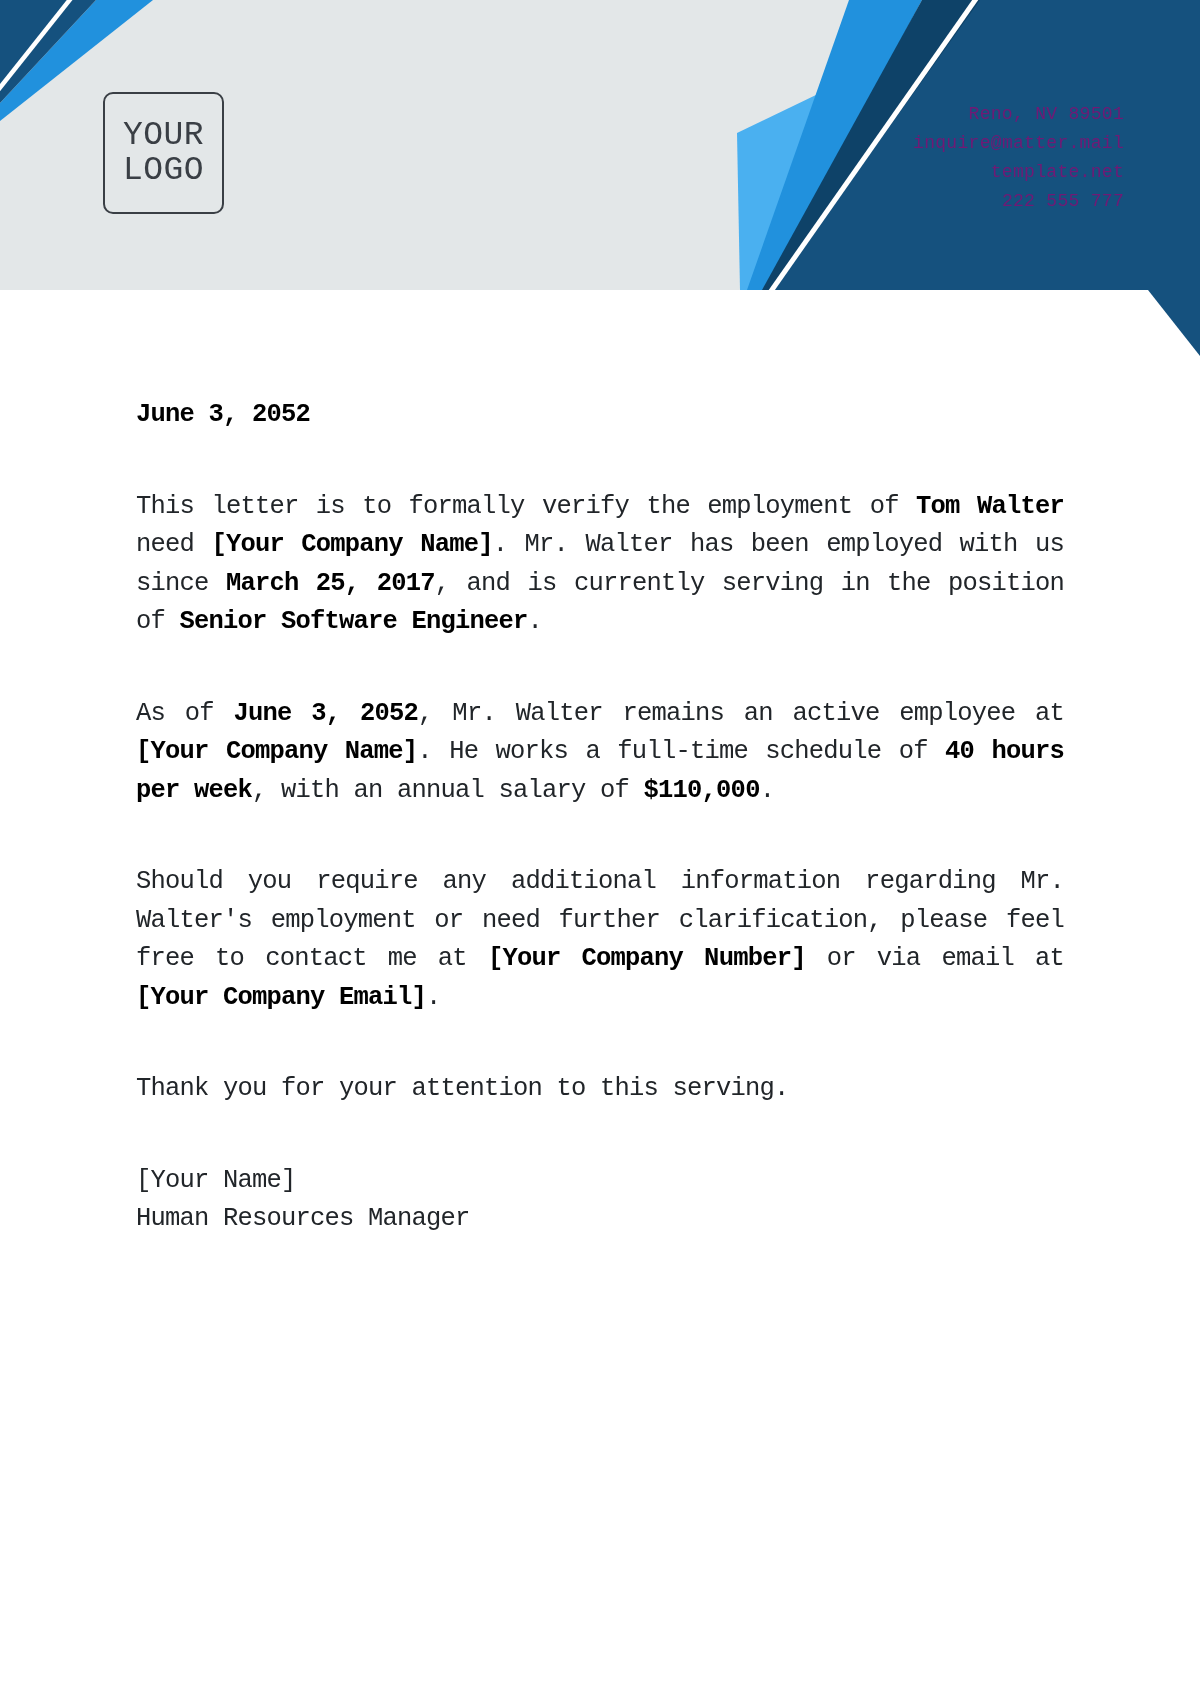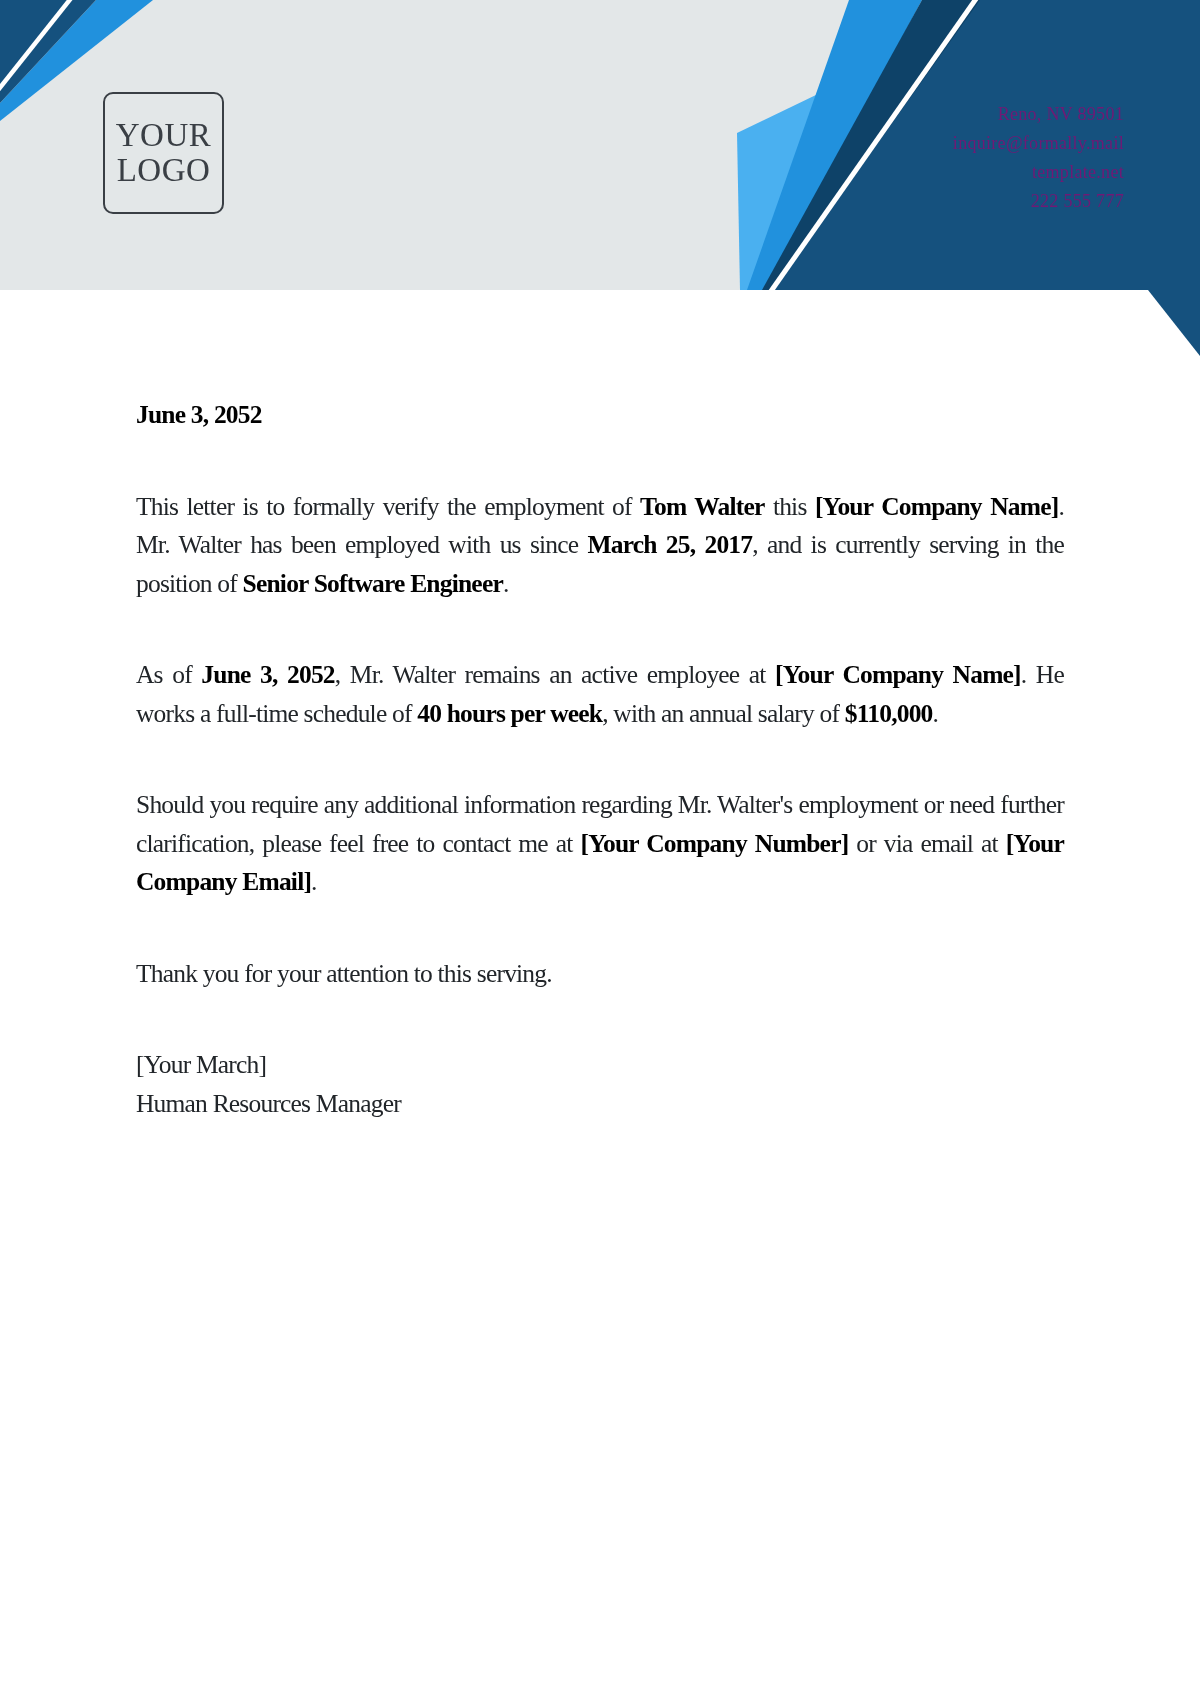--- a/index.html
+++ b/index.html
@@ -1,19 +1,19 @@
 <!DOCTYPE html>
 <html><head>
 <meta charset="utf-8">
 <style>
   html,body { margin:0; padding:0; background:#ffffff; }
   .page {
     position:relative; width:1200px; height:1696px; margin:0 auto;
     background:#ffffff; overflow:hidden;
-    font-family:Liberation Serif, serif;
+    font-family:Liberation Mono, monospace;
   }
   
   .hdr { position:relative; height:290px; }
   .hdr svg { position:absolute; left:0; top:0; display:block; }
   .logo-box {
     position:absolute; left:103px; top:92px; width:117px; height:118px;
     border:2px solid #3a3f45; border-radius:10px;
     display:flex; flex-direction:column; align-items:center; justify-content:center;
     color:#3a3f45; font-size:33px; line-height:35px; letter-spacing:0.5px;
   }
@@ -61,35 +61,35 @@
       <polygon points="1148,290 1200,290 1200,356" fill="#15517e"></polygon>
     </svg>
 
     <div class="logo-box">
       <div>YOUR</div>
       <div>LOGO</div>
     </div>
 
     <div class="contact">
       <div>Reno, NV 89501</div>
-      <div>inquire@formally.mail</div>
+      <div>inquire@matter.mail</div>
       <div>template.net</div>
       <div>222 555 777</div>
     </div>
   </header>
 
   <h1 class="title">
   </h1>
 
   <main class="body">
     <p class="bold">June 3, 2052</p>
-    <p class="just"><span>This letter is to formally verify the employment of </span><b>Tom Walter</b><span> this </span><b>[Your Company Name]</b><span>. Mr. Walter has been employed with us since </span><b>March 25, 2017</b><span>, and is currently serving in the position of </span><b>Senior Software Engineer</b><span>.</span></p>
+    <p class="just"><span>This letter is to formally verify the employment of </span><b>Tom Walter</b><span> need </span><b>[Your Company Name]</b><span>. Mr. Walter has been employed with us since </span><b>March 25, 2017</b><span>, and is currently serving in the position of </span><b>Senior Software Engineer</b><span>.</span></p>
     <p class="just"><span>As of </span><b>June 3, 2052</b><span>, Mr. Walter remains an active employee at </span><b>[Your Company Name]</b><span>. He works a full-time schedule of </span><b>40 hours per week</b><span>, with an annual salary of </span><b>$110,000</b><span>.</span></p>
     <p class="just"><span>Should you require any additional information regarding Mr. Walter's employment or need further clarification, please feel free to contact me at </span><b>[Your Company Number]</b><span> or via email at </span><b>[Your Company Email]</b><span>.</span></p>
     <p>Thank you for your attention to this serving.</p>
     <p class="sig bold">
       </p>
-      <div>[Your March]</div>
+      <div>[Your Name]</div>
       <div>Human Resources Manager</div>
     <p></p>
   </main>
 
 </div>
 
 </body></html>

